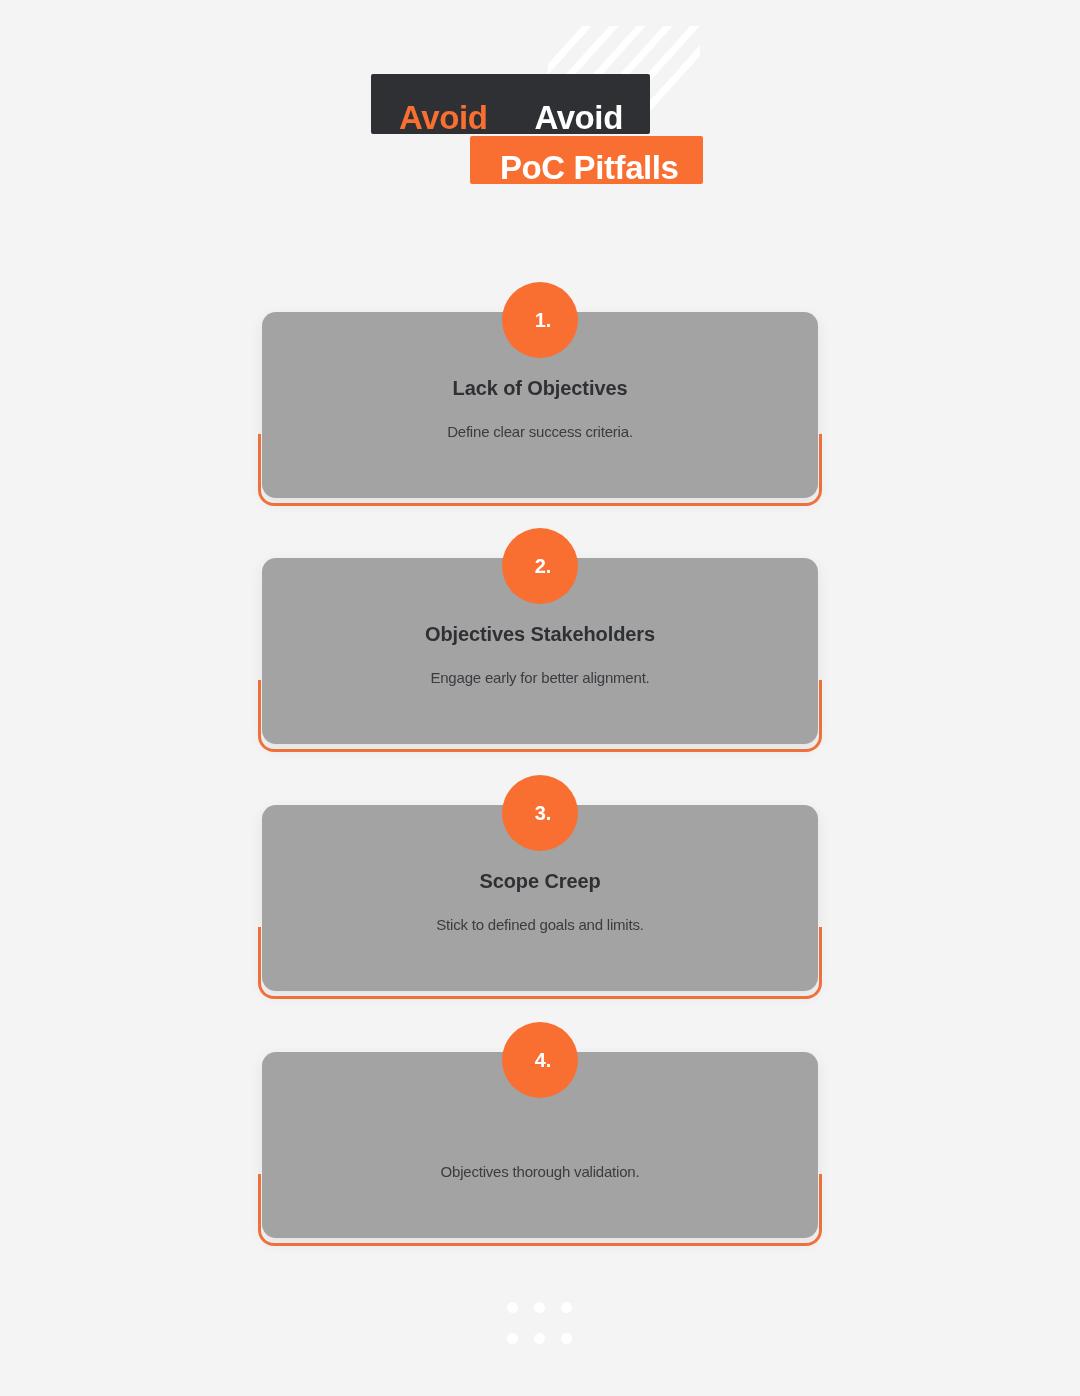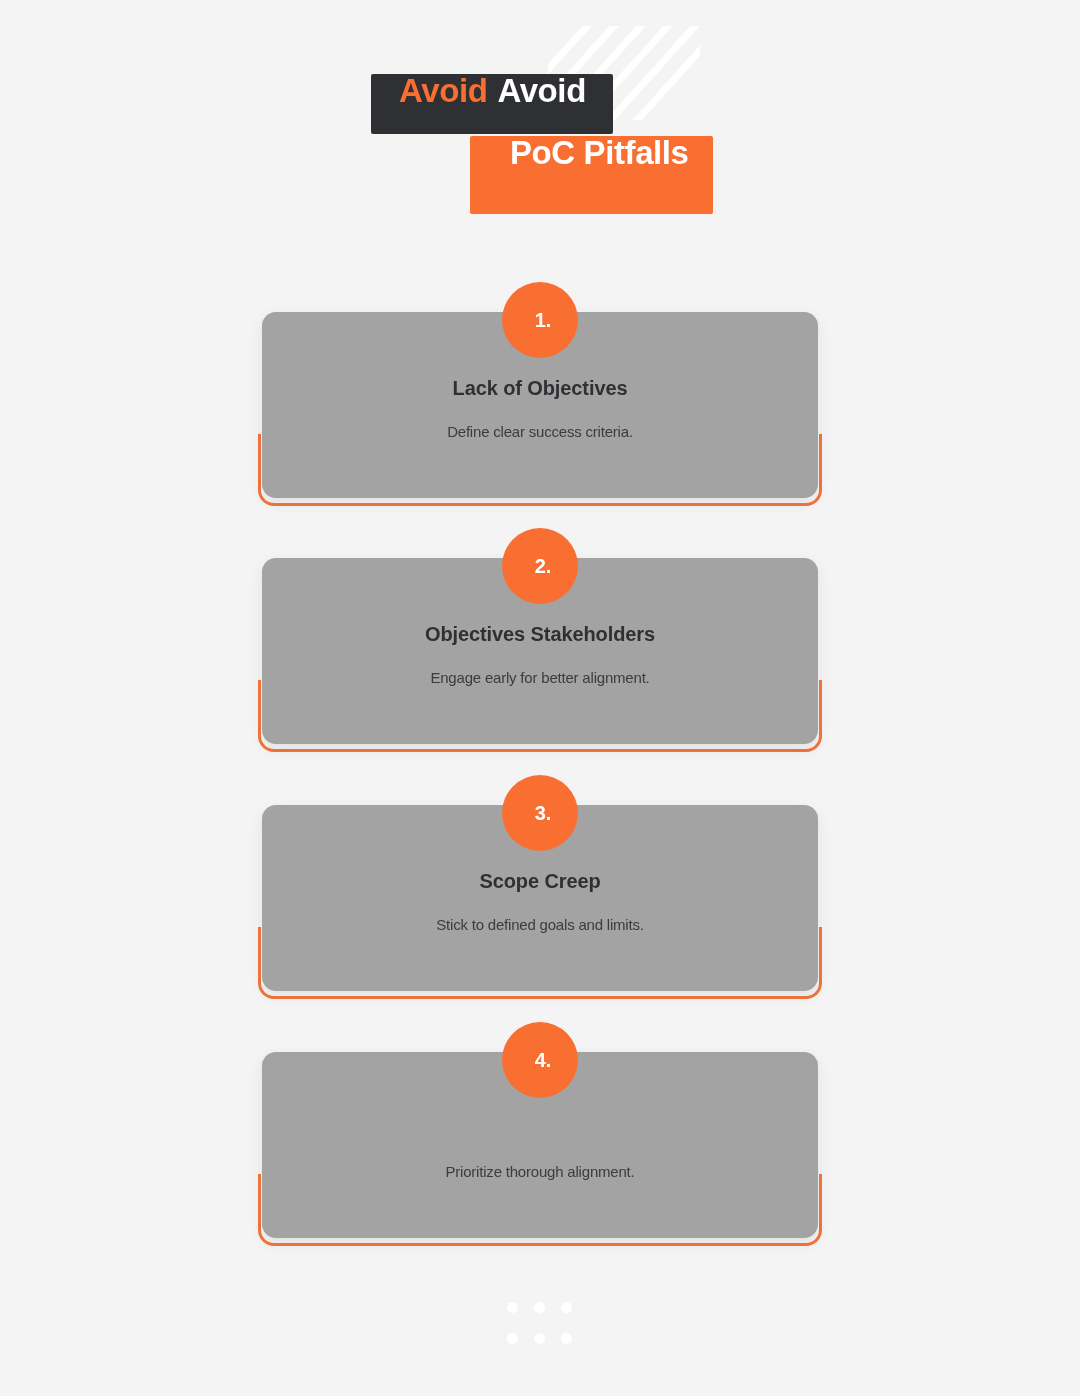--- a/index.html
+++ b/index.html
@@ -48,37 +48,38 @@
     height: 190px;
     background: #ffffff;
     border-radius: 4px;
     transform: rotate(42deg);
     transform-origin: center center;
   }
 
   .badge {
     position: absolute;
     display: flex;
-    align-items: flex-start;
+    align-items: flex-end;
     box-sizing: border-box;
+    gap: 37px;
   }
   .badge-dark {
     left: 371px;
     top: 74px;
     height: 60px;
     padding: 0 27px 0 28px;
     background: #2e3033;
     border-radius: 2px;
     z-index: 3;
   }
   .badge-orange {
     left: 470px;
     top: 136px;
-    height: 78px;
-    padding: 0 24px 0 40px;
+    height: 48px;
+    padding: 0 24px 0 30px;
     background: #f96e31;
     border-radius: 2px;
     z-index: 2;
   }
   .badge-text {
     font-size: 33px;
     font-weight: bold;
     letter-spacing: -0.4px;
     line-height: 1;
     white-space: nowrap;
@@ -240,21 +241,21 @@
           <div class="card-title">Scope Creep</div>
           <div class="card-desc">Stick to defined goals and limits.</div>
         </div>
         <div class="card-num" style="top: -30px;">
           <span>3.</span>
         </div>
       </div>
       <div class="card-block" style="top: 1052px;">
         <div class="card-uborder" style="top: 122px; height: 72px;"></div>
         <div class="card">
-          <div class="card-desc">Prioritize thorough alignment.</div>
+          <div class="card-desc">Objectives thorough validation.</div>
         </div>
         <div class="card-num" style="top: -30px;">
           <span>4.</span>
         </div>
       </div>
     </div>
 
   <div class="footer-dots">
       <i></i>
       <i></i>

